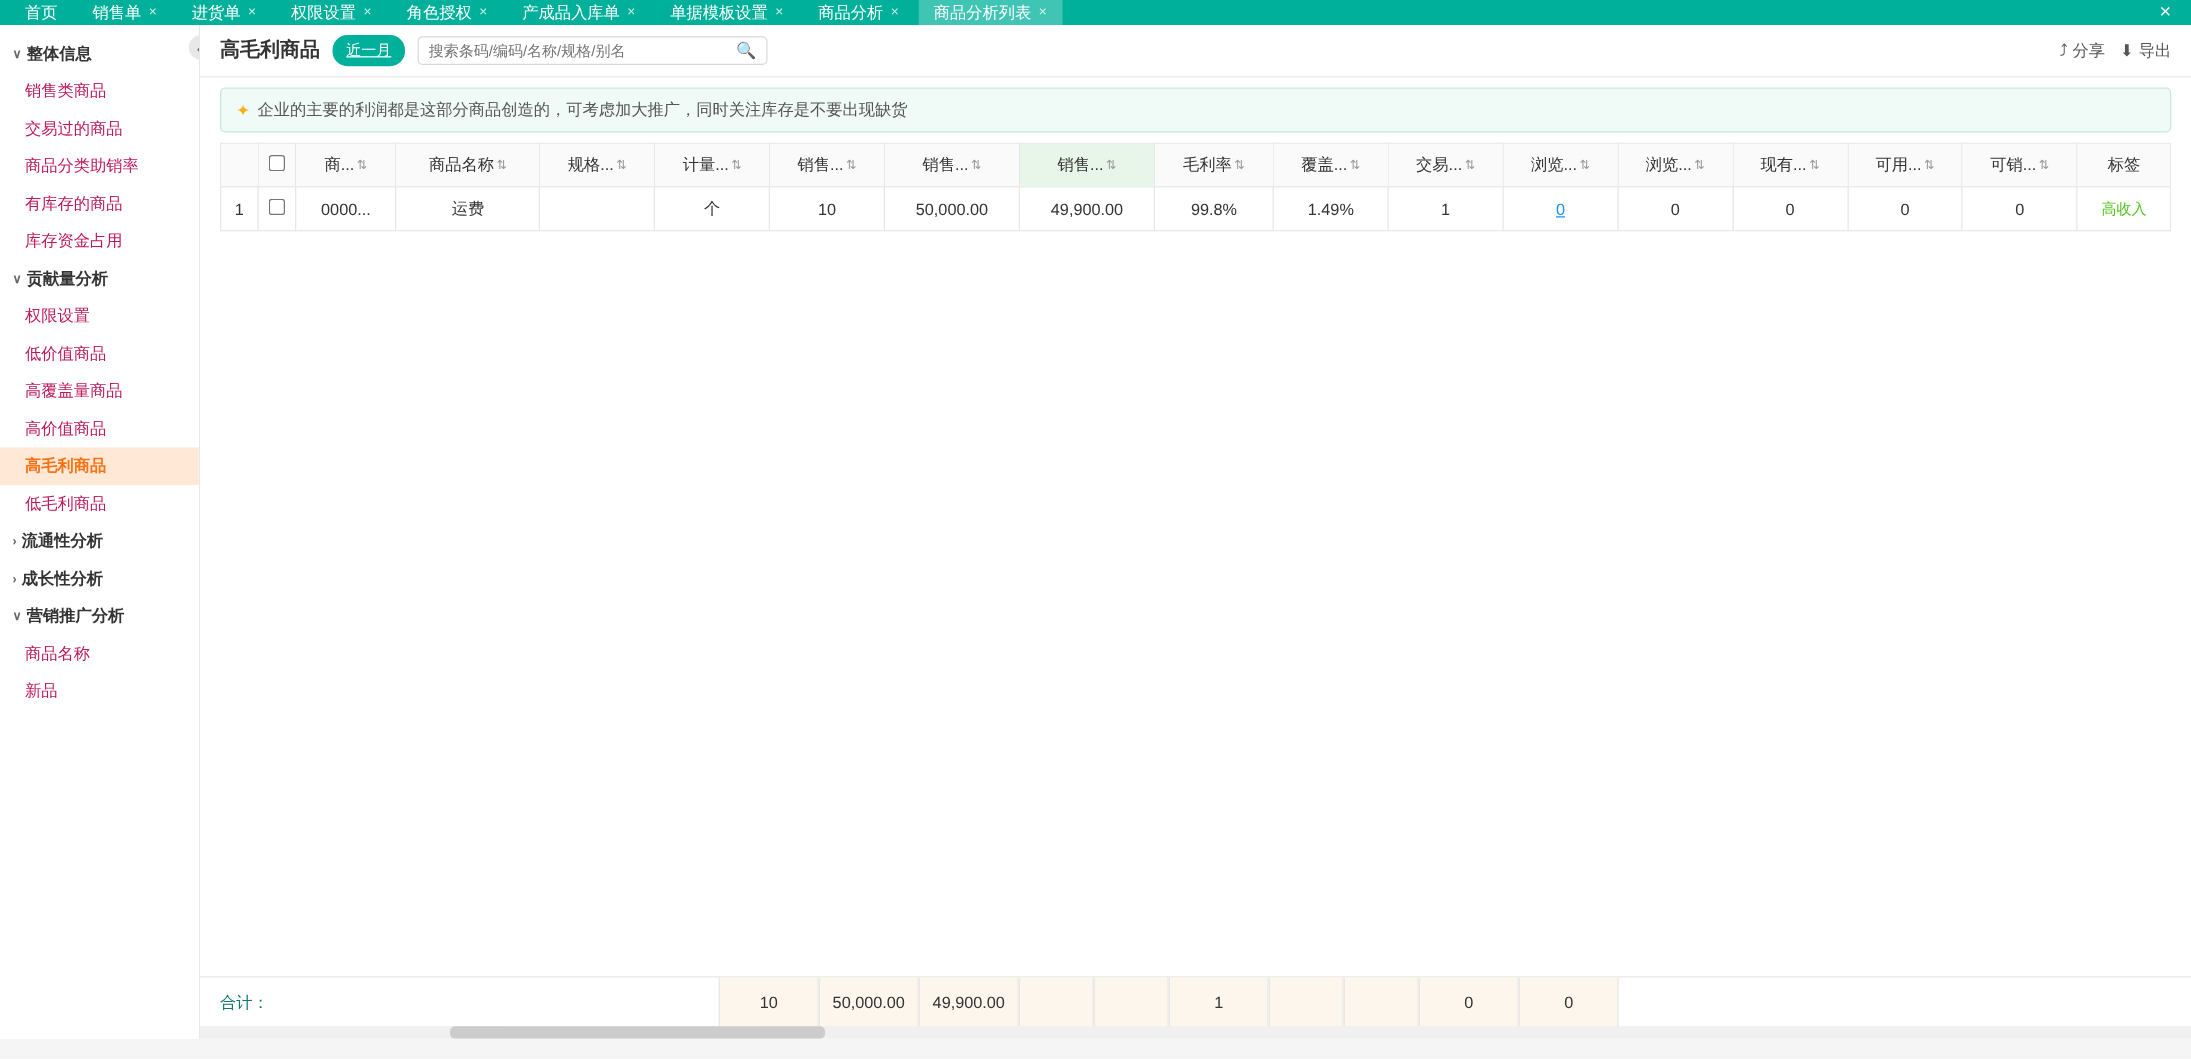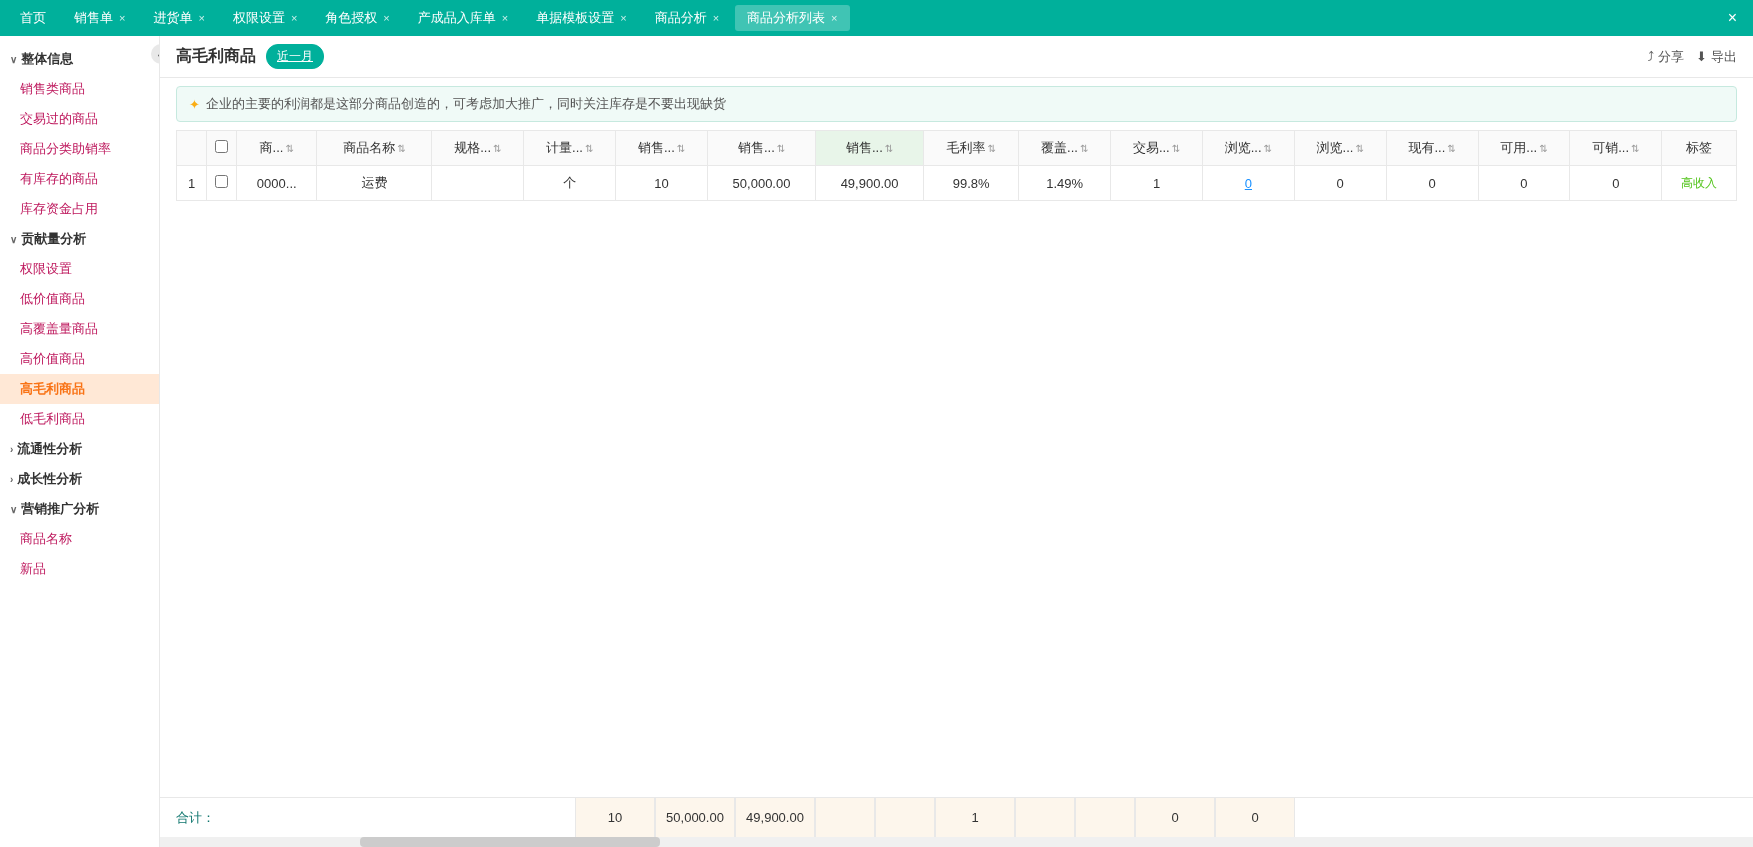--- a/index.html
+++ b/index.html
@@ -3,21 +3,21 @@
   <meta charset="utf-8">
   <style>
     * { box-sizing: border-box; margin: 0; padding: 0; font-family: 'Microsoft YaHei', 'PingFang SC', Arial, sans-serif; font-size: 13px; }
     body { background: #f5f5f5; overflow: hidden; width: 1753px; height: 847px; }
 
     
     .top-nav {
       display: flex;
       align-items: center;
       background: #00b09b;
-      height: 36px;
+      height: 20px;
       padding: 0 8px;
       gap: 4px;
     }
     .nav-tab {
       display: flex;
       align-items: center;
       padding: 4px 12px;
       color: #fff;
       cursor: pointer;
       font-size: 13px;
@@ -387,20 +387,24 @@
     <div class="sidebar-item">
       <span>新品</span>
     </div>
   </div>
 
   <div class="content-area">
 
     <div class="content-header">
       <span class="content-title">高毛利商品</span>
       <button class="filter-btn active">近一月</button>
+      <div class="search-box">
+        <input type="text" placeholder="搜索条码/编码/名称/规格/别名" style="">
+        <span style="color:#999;cursor:pointer;">🔍</span>
+      </div>
       <div class="header-actions">
         <div class="action-btn">
           <span>⤴</span>
           <span>分享</span>
         </div>
         <div class="action-btn">
           <span>⬇</span>
           <span>导出</span>
         </div>
       </div>

